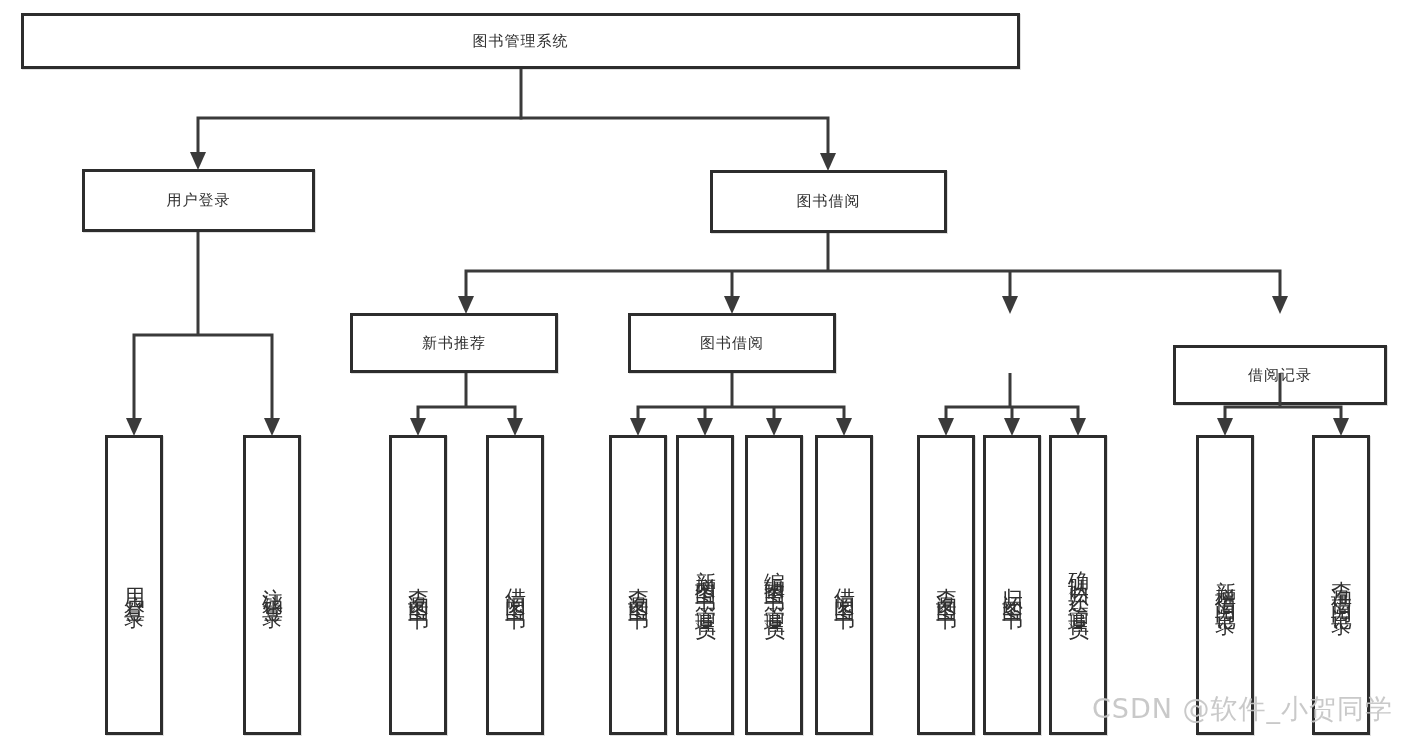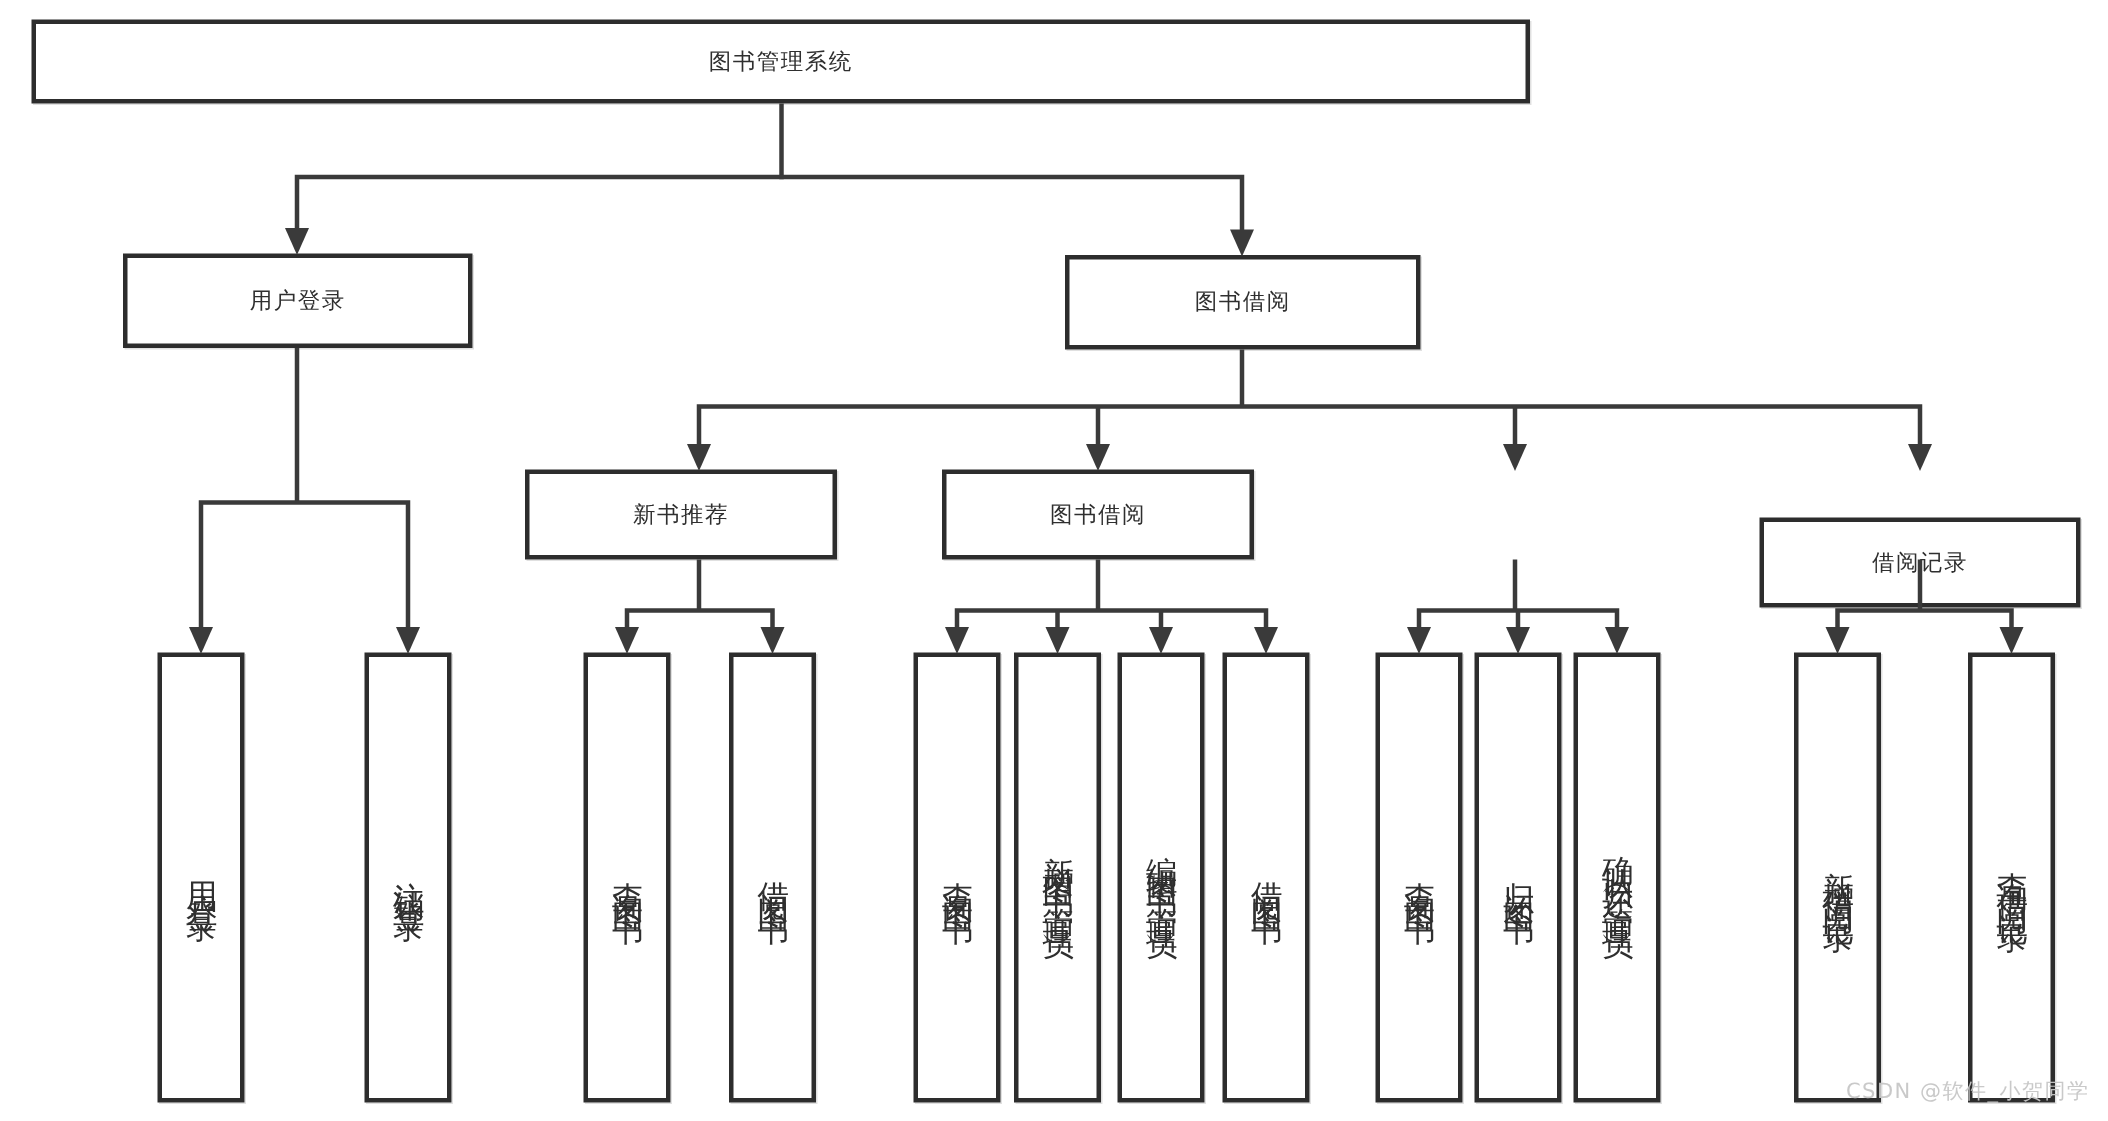--- a/index.html
+++ b/index.html
@@ -46,22 +46,22 @@
   .n-sec-3  {left:1173px;top:313px; width:214px; height:60px;margin-top:32px;}
   
   .leaf     {top:435px; width:58px; height:300px;}
   .n-a1{left:105px;} .n-a2{left:243px;}
   .n-b1{left:389px;} .n-b2{left:486px;}
   .n-c1{left:609px;} .n-c2{left:676px;} .n-c3{left:745px;} .n-c4{left:815px;}
   .n-d1{left:917px;} .n-d2{left:983px;} .n-d3{left:1049px;}
   .n-e1{left:1196px;} .n-e2{left:1312px;}
   .watermark{
     position:absolute;
-    right:12px;bottom:10px;
-    font-size:14px;
+    right:12px;bottom:20px;
+    font-size:27px;
     color:rgba(198,198,198,0.95);
     letter-spacing:1px;
     z-index:3;
     white-space:nowrap;
   }
 </style>
 </head>
 <body>
 
 <div id="canvas">

